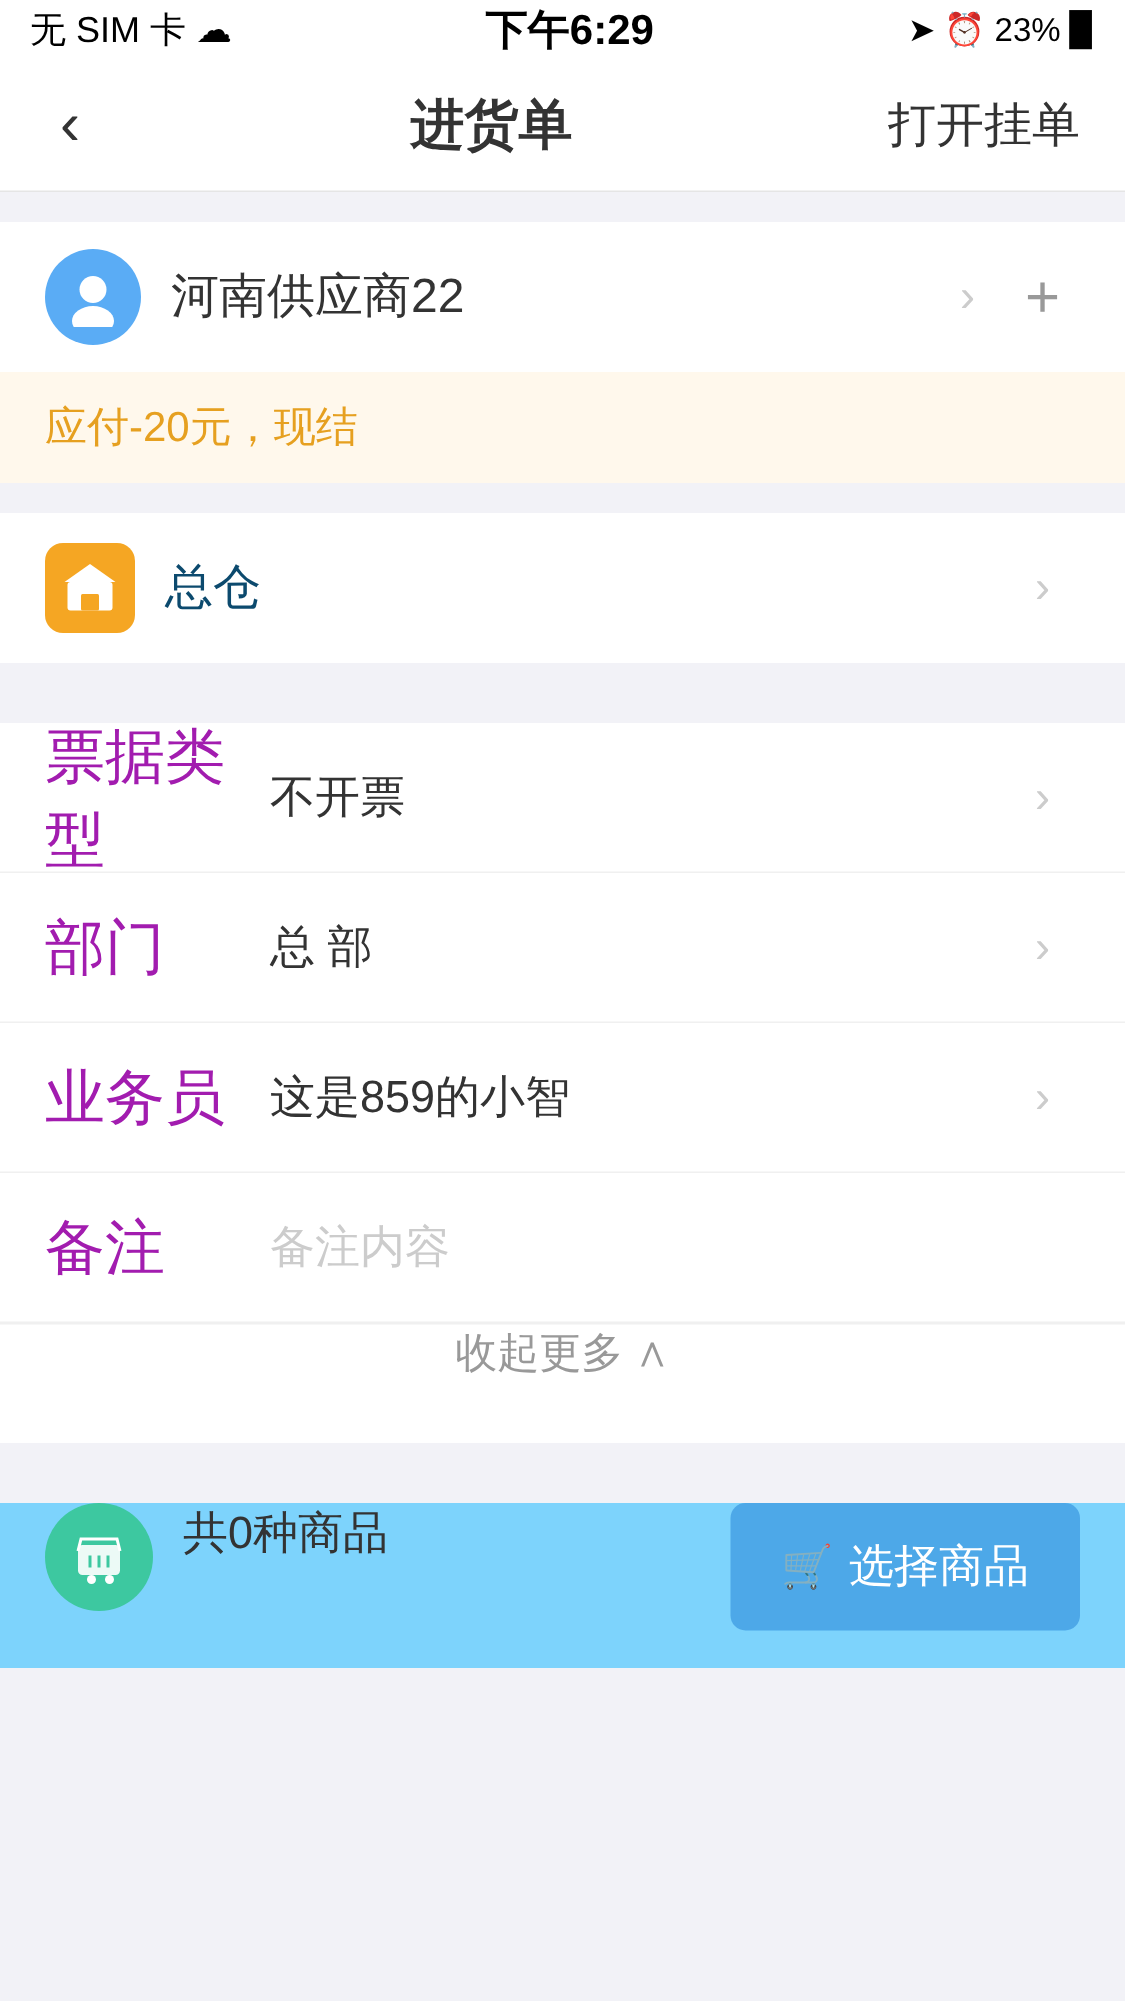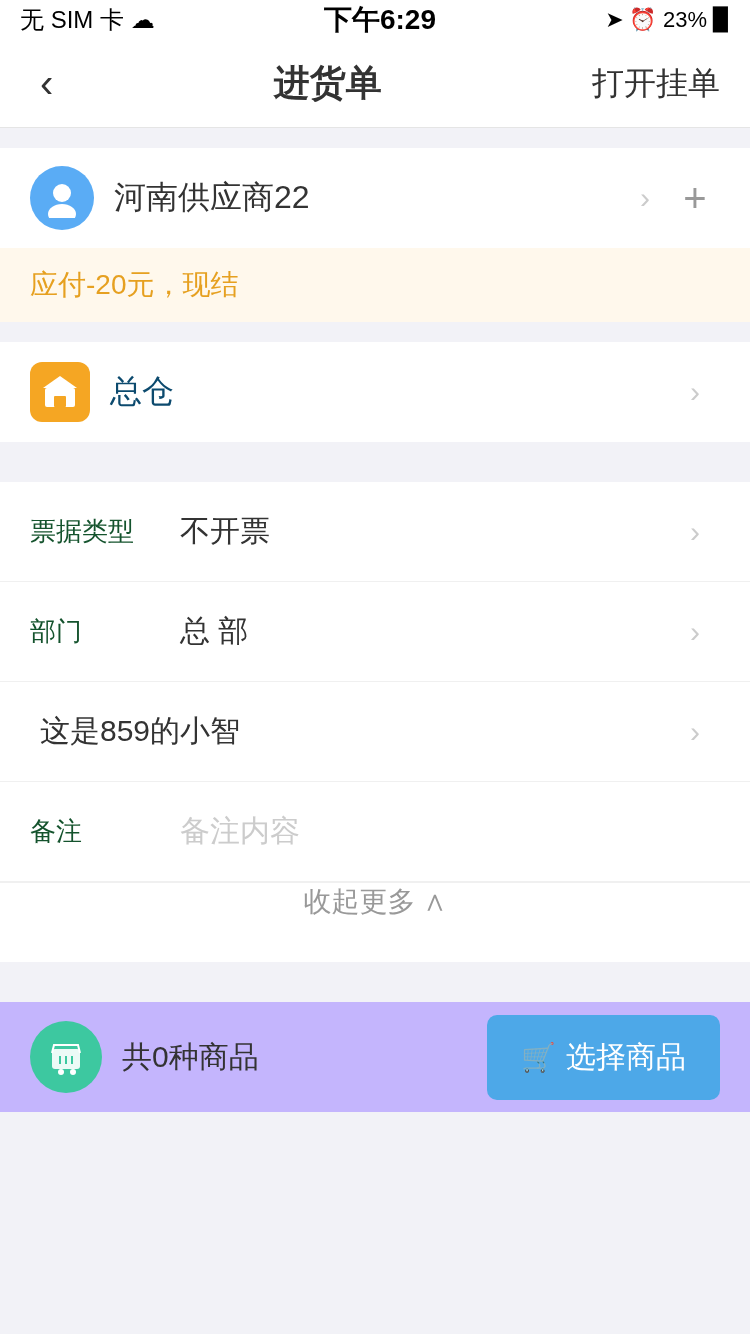--- a/index.html
+++ b/index.html
@@ -139,22 +139,22 @@
     .form-row {
       display: flex;
       align-items: center;
       padding: 0 30px;
       height: 100px;
       border-bottom: 1px solid #f0f0f0;
       cursor: pointer;
     }
     .form-row:last-child { border-bottom: none; }
     .form-label {
-      font-size: 26px;
-      color: #14532d;
+      font-size: 40px;
+      color: #a21caf;
       width: 140px;
       flex-shrink: 0;
     }
     .form-value {
       flex: 1;
       font-size: 30px;
       color: #333;
       padding-left: 10px;
     }
     .form-value.placeholder {
@@ -169,24 +169,24 @@
       margin-top: 0;
       border-top: 1px solid #f0f0f0;
       cursor: pointer;
     }
     .collapse-text {
       font-size: 28px;
       color: #999;
     }
     
     .bottom-bar {
-      background: #c4b5fd;
+      background: #7dd3fc;
       margin-top: 20px;
       display: flex;
-      align-items: center;
+      align-items: flex-start;
       padding: 0 30px;
       height: 110px;
     }
     .cart-icon-wrap {
       width: 72px;
       height: 72px;
       border-radius: 50%;
       background: #3dc8a0;
       display: flex;
       align-items: center;
@@ -286,20 +286,21 @@
     <span class="chevron-right">›</span>
   </div>
 
   <div class="form-row">
     <span class="form-label">部门</span>
     <span class="form-value">总 部</span>
     <span class="chevron-right">›</span>
   </div>
 
   <div class="form-row">
+    <span class="form-label">业务员</span>
     <span class="form-value">这是859的小智</span>
     <span class="chevron-right">›</span>
   </div>
 
   <div class="form-row">
     <span class="form-label">备注</span>
     <span class="form-value placeholder" style="color: rgb(204, 204, 204);">备注内容</span>
   </div>
 
   <div class="collapse-row">

